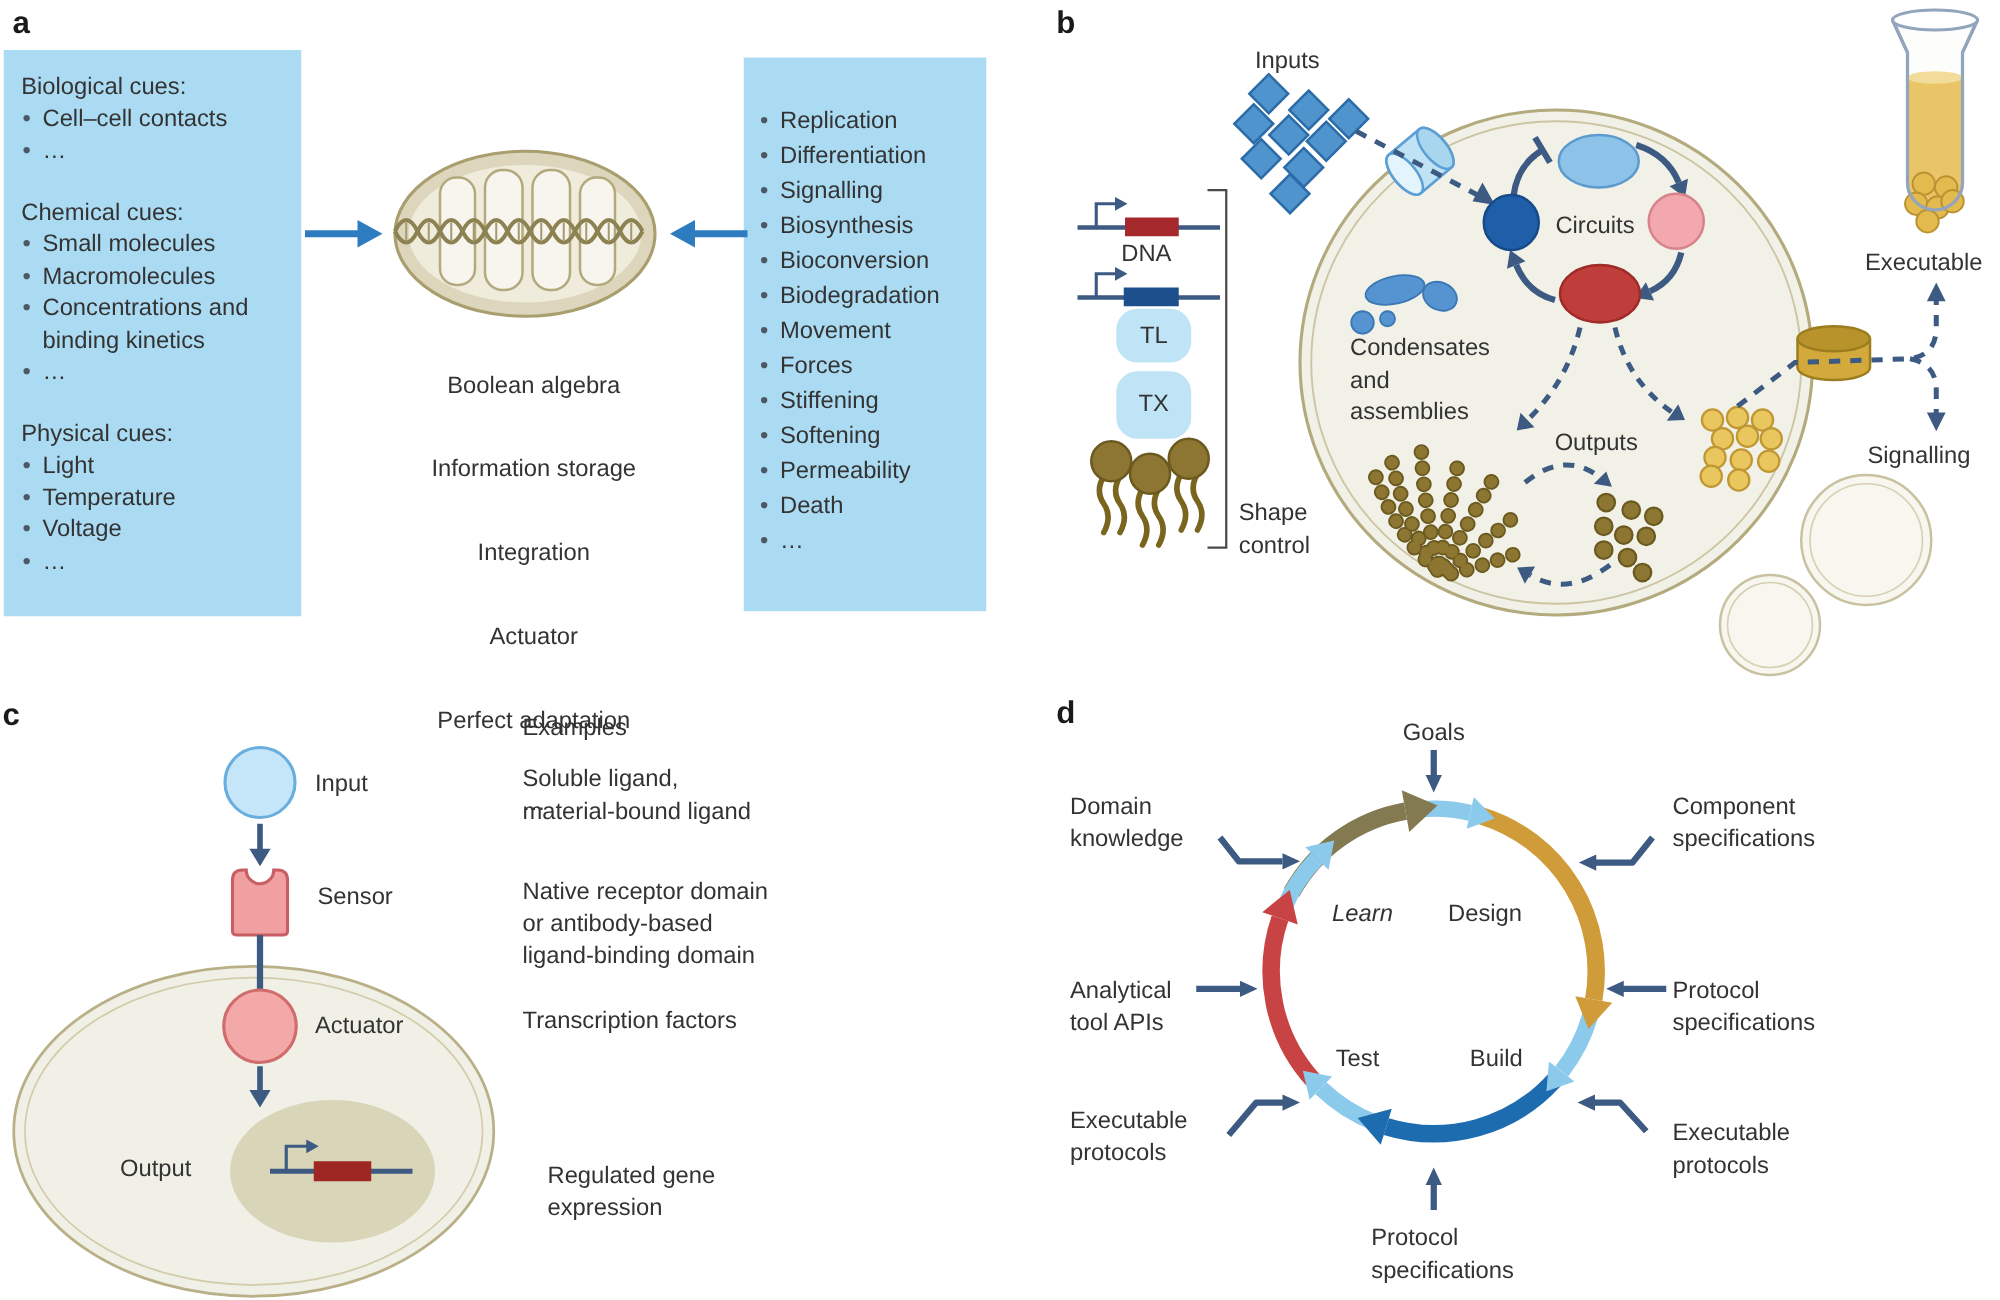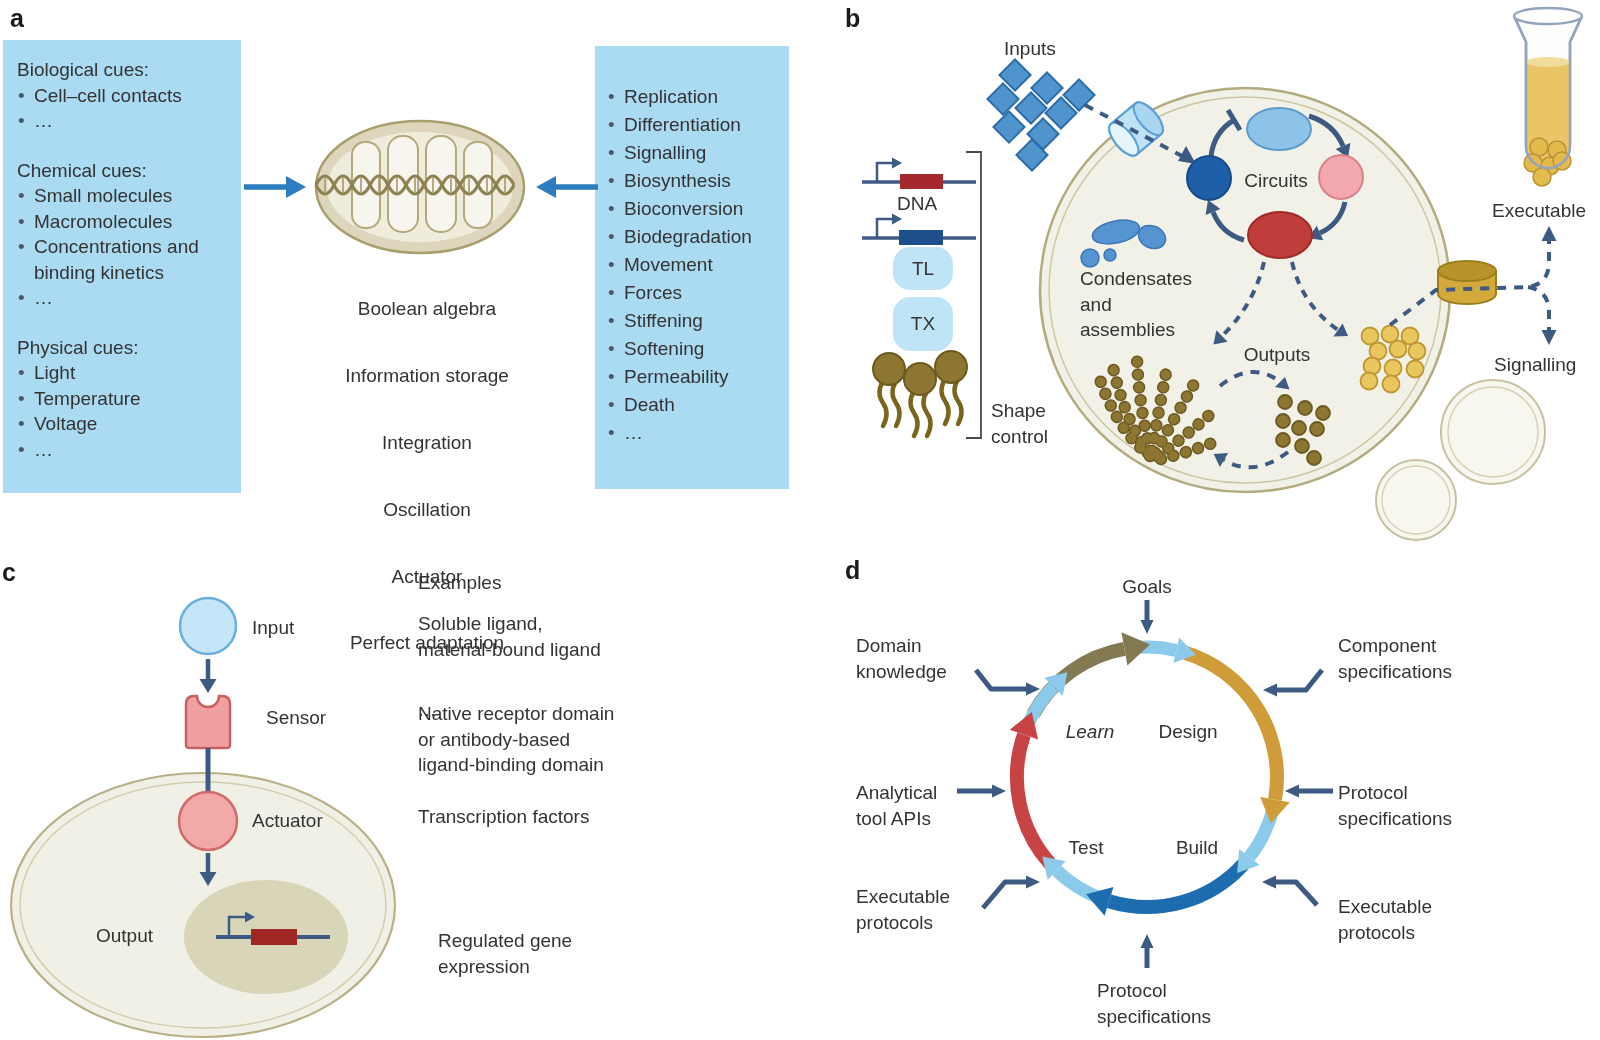--- a/index.html
+++ b/index.html
@@ -98,21 +98,20 @@
         <path d="M316,185 Q325,167 334,185 T352,185 T370,185 T388,185 T406,185 T424,185 T442,185 T460,185 T478,185 T496,185 T514,185" fill="none" stroke="#8d8252" stroke-width="3.2"></path>
         <path d="M316,185 Q325,203 334,185 T352,185 T370,185 T388,185 T406,185 T424,185 T442,185 T460,185 T478,185 T496,185 T514,185" fill="none" stroke="#8d8252" stroke-width="3.2"></path>
       </g>
     </g>
   </svg>
 
   <div class="abs t lh33 ctr" style="left:277px;top:259px;width:300px;">
     <div>Boolean algebra</div>
     <div>Information storage</div>
     <div>Integration</div>
-    <div>Oscillation</div>
     <div>Actuator</div>
     <div>Perfect adaptation</div>
     <div>…</div>
   </div>
 
   <div class="abs panel-label" style="left:845px;top:4px;">b</div>
 
   <svg class="abs" style="left:820px;top:0;" width="780" height="545" viewBox="820 0 780 545">
 
     <g>
@@ -330,21 +329,21 @@
     </g>
     <g>
       <line x1="216" y1="937" x2="330" y2="937" stroke="#3c5a82" stroke-width="4"></line>
       <rect x="251" y="929" width="46" height="16" fill="#9e2723"></rect>
       <path d="M229,937 L229,917 L246,917" fill="none" stroke="#3c5a82" stroke-width="2.5"></path>
       <polygon points="255,917 245,911.5 245,922.5" fill="#3c5a82"></polygon>
     </g>
   </svg>
 
   <div class="abs t" style="left:252px;top:615px;">Input</div>
-  <div class="abs t" style="left:266px;top:705px;">Sensor</div>
+  <div class="abs t" style="left:254px;top:705px;">Sensor</div>
   <div class="abs t" style="left:252px;top:808px;">Actuator</div>
   <div class="abs t" style="left:96px;top:923px;text-align:right;">Output</div>
 
   <div class="abs t" style="left:418px;top:570px;">Examples</div>
   <div class="abs t" style="left:418px;top:611px;">Soluble ligand,
 material-bound ligand</div>
   <div class="abs t" style="left:418px;top:701px;">Native receptor domain
 or antibody-based
 ligand-binding domain</div>
   <div class="abs t" style="left:418px;top:804px;">Transcription factors</div>

